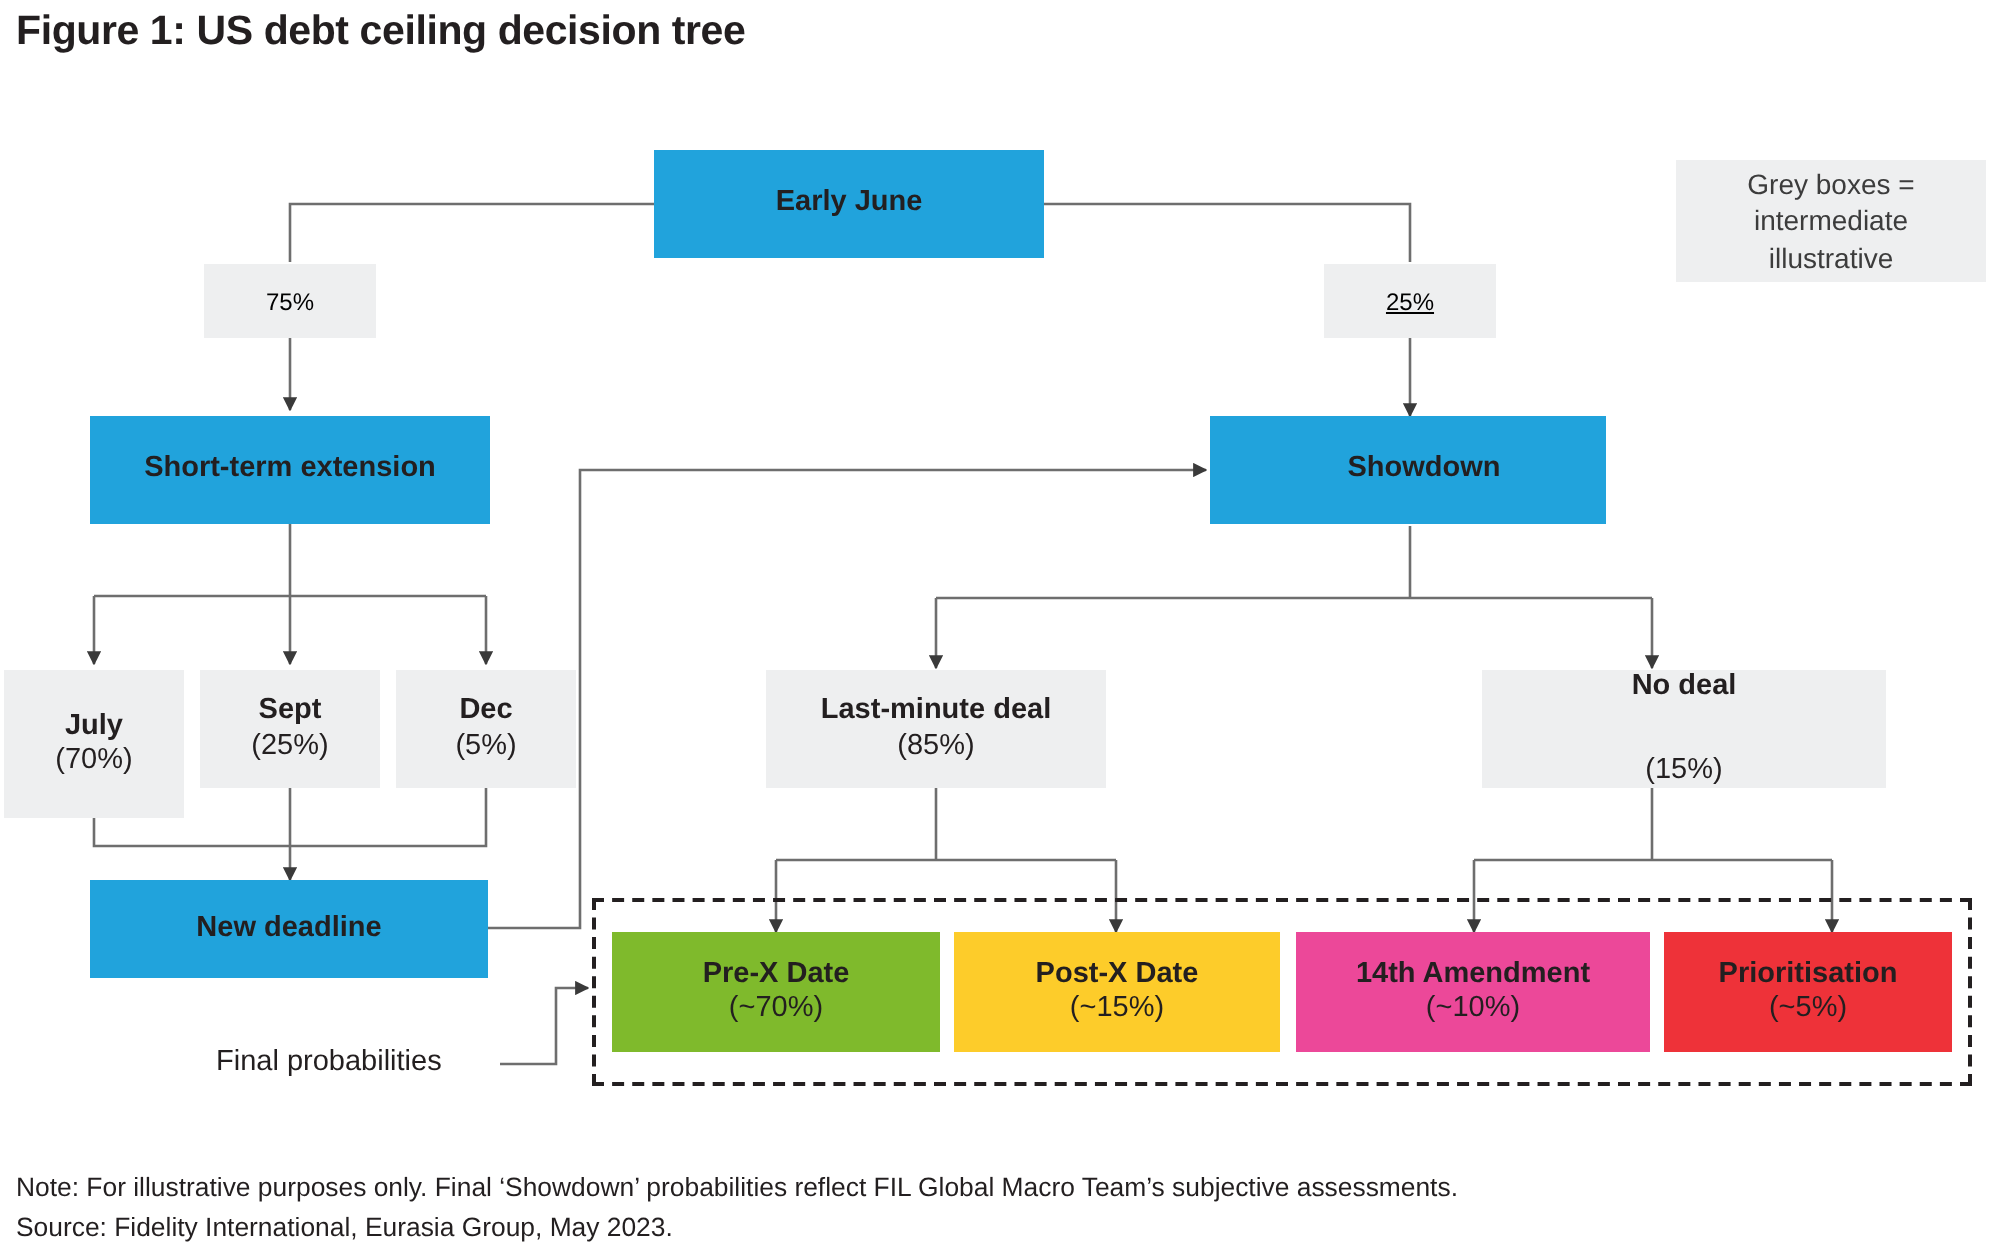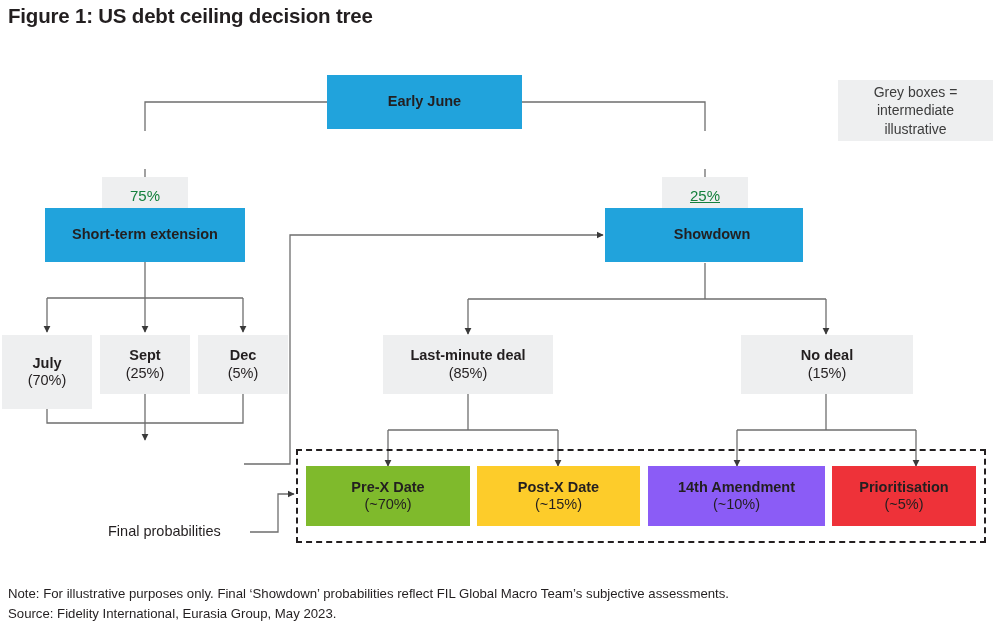--- a/index.html
+++ b/index.html
@@ -53,33 +53,32 @@
   }
   .node .pc {
     font-weight: normal;
     font-size: 14.5px;
     color: #231f20;
   }
   .blue  { background: #21a3dc; }
   .grey  { background: #eeeff0; }
   .green { background: #7fba2c; }
   .yellow{ background: #fdcc2a; }
-  .orange{ background: #8b5cf6; }
+  .orange{ background: #ec4899; }
   .red   { background: #ee3239; }
 
   .prob-pill {
     position: absolute;
     box-sizing: border-box;
     background: #eeeff0;
     display: flex;
     align-items: center;
     justify-content: center;
-    font-size: 15px;
-    color: #15803d;
-    margin-top: 45px;
+    font-size: 12px;
+    color: #000000;
   }
   #legend {
     position: absolute;
     box-sizing: border-box;
     background: #eeeff0;
     display: flex;
     flex-direction: column;
     align-items: center;
     justify-content: center;
     font-size: 14px;
@@ -198,25 +197,28 @@
   <div class="node grey" style="left:198px; top:335px; width:90px; height:59px;">
     <span class="nm">Dec</span>
     <span class="pc">(5%)</span>
   </div>
 
   <div class="node grey" style="left:383px; top:335px; width:170px; height:59px;">
     <span class="nm">Last-minute deal</span>
     <span class="pc">(85%)</span>
   </div>
 
-  <div class="node grey" style="left:741px; top:335px; width:172px; height:59px;">
+  <div class="node grey" style="left:741px; top:335px; width:202px; height:59px;justify-content:space-between;">
     <span class="nm">No deal</span>
     <span class="pc">(15%)</span>
   </div>
 
+  <div class="node blue" style="left:45px; top:440px; width:199px; height:49px;">
+    <span class="nm">New deadline</span>
+  </div>
 
   <div class="node green" style="left:306px; top:466px; width:164px; height:60px;">
     <span class="nm">Pre-X Date</span>
     <span class="pc">(~70%)</span>
   </div>
 
   <div class="node yellow" style="left:477px; top:466px; width:163px; height:60px;">
     <span class="nm">Post-X Date</span>
     <span class="pc">(~15%)</span>
   </div>

